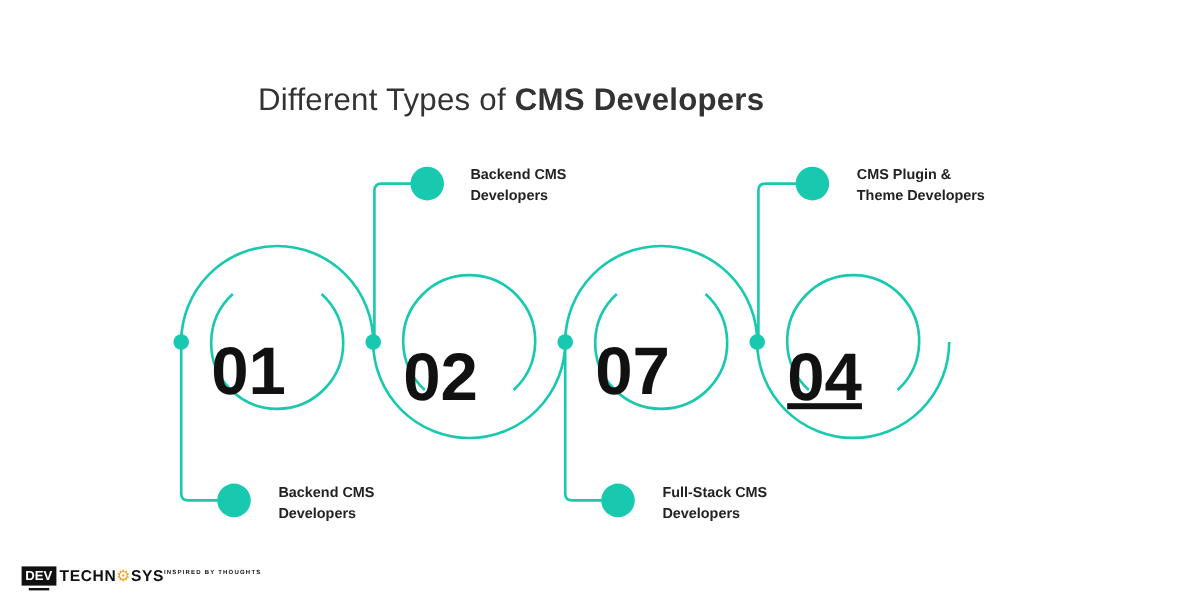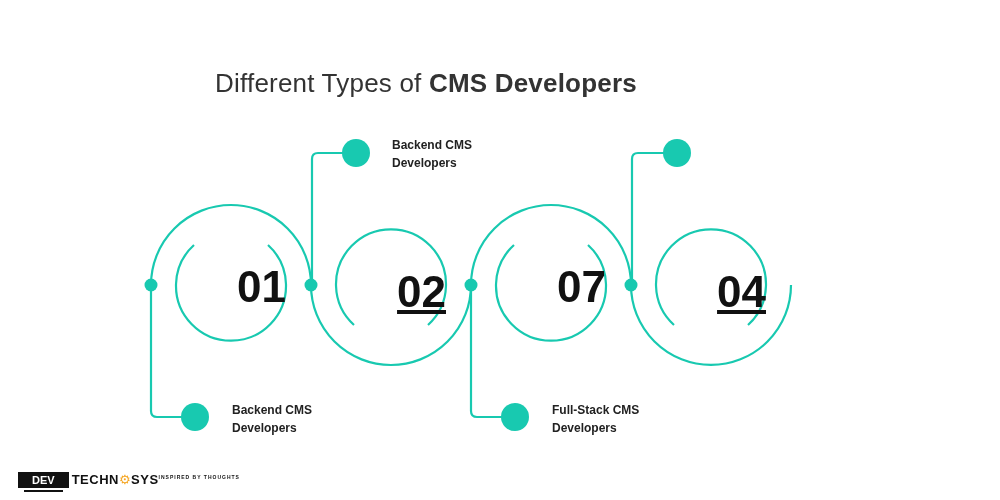--- a/index.html
+++ b/index.html
@@ -1,23 +1,23 @@
 <!DOCTYPE html>
 <html><head>
 <meta charset="utf-8">
 <style>
   html, body { margin: 0; padding: 0; background: #ffffff; }
   body { width: 1000px; height: 500px; position: relative; overflow: hidden; font-family: "Liberation Sans", "DejaVu Sans", sans-serif; }
   .title { position: absolute; left: 0; top: 68px; width: 852px; text-align: center; font-size: 26px; color: #333333; letter-spacing: 0.2px; }
   .title .bold { font-weight: bold; }
   svg.diagram { position: absolute; left: 0; top: 0; }
-  .num { position: absolute; width: 110px; text-align: right; font-size: 44px; font-weight: bold; color: #111111; line-height: 1; }
+  .num { position: absolute; width: 110px; text-align: left; font-size: 56px; font-weight: bold; color: #111111; line-height: 1; margin-top: 16px; }
   .label { position: absolute; font-size: 12px; font-weight: bold; color: #222222; line-height: 18px; }
   .logo { position: absolute; left: 18px; top: 470px; height: 20px; display: flex; align-items: center; }
-  .logo .dev { background: #111; color: #fff; font-weight: bold; font-size: 11px; padding: 2px 14px; line-height: 12px; position: relative; }
+  .logo .dev { background: #111; color: #fff; font-weight: bold; font-size: 11px; padding: 2px 3px; line-height: 12px; position: relative; }
   .logo .dev::after { content: ""; position: absolute; left: 6px; right: 6px; bottom: -4px; height: 2px; background: #111; }
   .logo .brand { margin-left: 3px; display: flex; flex-direction: row; }
   .logo .brand-name { font-weight: bold; font-size: 13px; color: #111; line-height: 12px; letter-spacing: 0.5px; }
   .logo .brand-name .o { color: #f5a623; }
   .logo .tagline { font-size: 5px; color: #111; letter-spacing: 1px; line-height: 6px; font-weight: bold; }
 </style>
 </head>
 <body>
 
 <div class="title">
@@ -48,37 +48,39 @@
     <circle cx="471" cy="285" r="6.5"></circle>
     <circle cx="631" cy="285" r="6.5"></circle>
     <circle cx="195" cy="417" r="14"></circle>
     <circle cx="356" cy="153" r="14"></circle>
     <circle cx="515" cy="417" r="14"></circle>
     <circle cx="677" cy="153" r="14"></circle>
   </g>
 </svg>
 
 <div class="num" style="left:176px; top:265px;">01</div>
-<div class="num" style="left:336px; top:270px;text-decoration:underline;">02</div>
+<div class="num" style="left:336px; top:270px;">02</div>
 <div class="num" style="left:496px; top:265px;">07</div>
 <div class="num" style="left:656px; top:270px;text-decoration:underline;">04</div>
 
 <div class="label" style="left:232px; top:401px;">
   <div>Backend CMS</div>
   <div>Developers</div>
 </div>
 <div class="label" style="left:392px; top:136px;">
   <div>Backend CMS</div>
   <div>Developers</div>
 </div>
 <div class="label" style="left:552px; top:401px;">
   <div>Full-Stack CMS</div>
   <div>Developers</div>
 </div>
 <div class="label" style="left:714px; top:136px;">
+  <div>CMS Plugin &amp;</div>
+  <div>Theme Developers</div>
 </div>
 
 <div class="logo">
   <span class="dev">DEV</span>
   <span class="brand">
     <span class="brand-name"><span>TECHN</span><span class="o">⚙</span><span>SYS</span></span>
     <span class="tagline">INSPIRED BY THOUGHTS</span>
   </span>
 </div>
 

